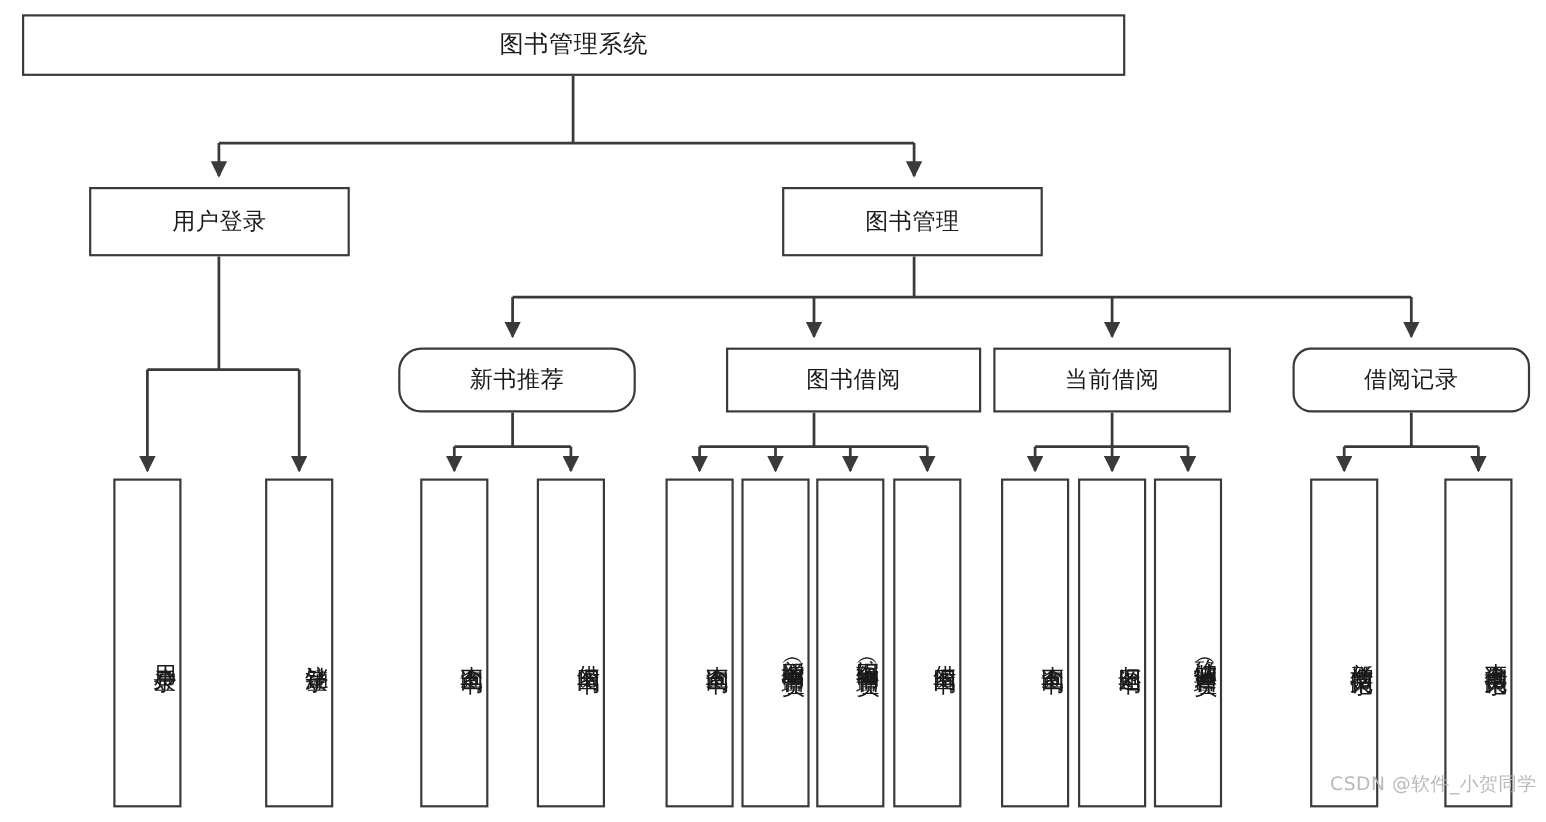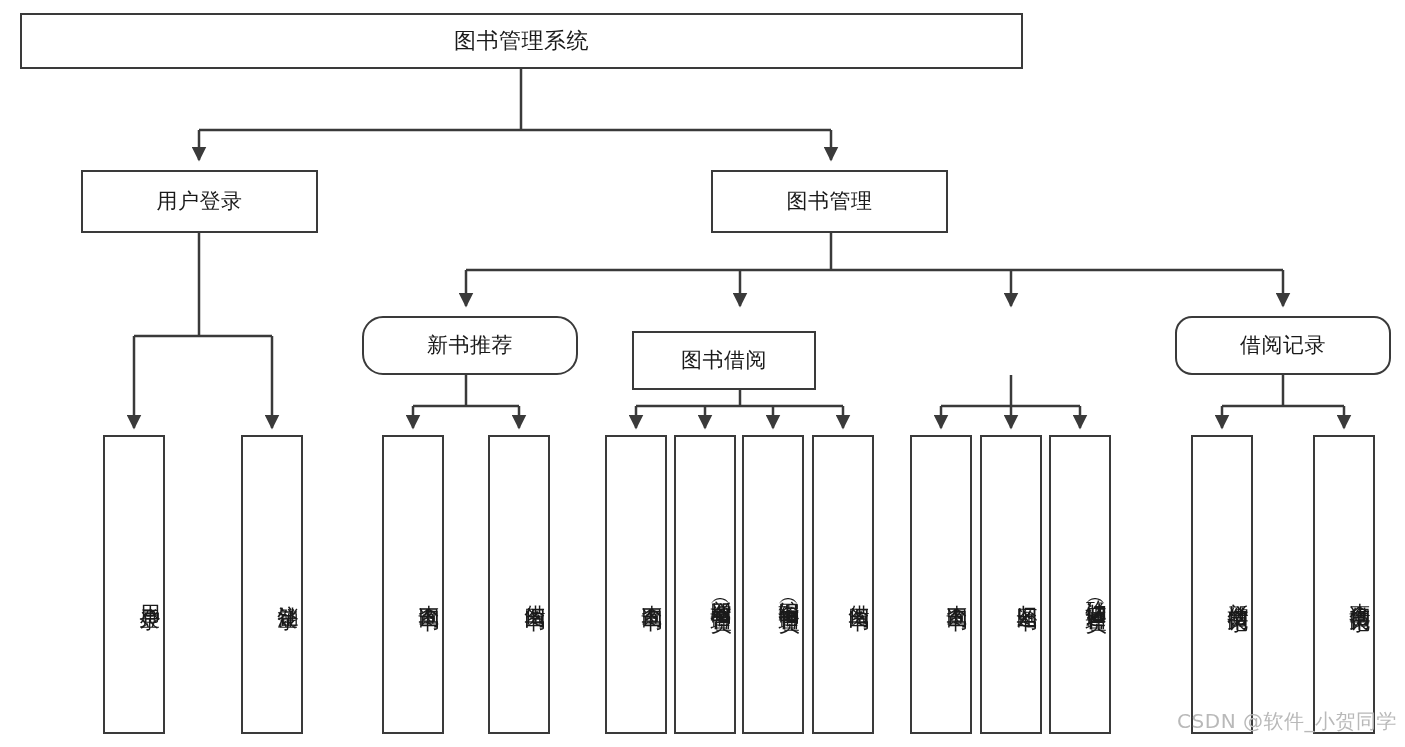--- a/index.html
+++ b/index.html
@@ -58,22 +58,22 @@
     justify-content: center;
   }
   .node.v .vlabel {
     writing-mode: vertical-rl;
     text-orientation: upright;
     display: block;
   }
   .watermark {
     position: absolute;
     right: 8px;
-    bottom: 12px;
-    font-size: 20px;
+    bottom: 23px;
+    font-size: 17px;
     color: #b9b9b9;
     white-space: nowrap;
     letter-spacing: 0.5px;
   }
 </style>
 </head>
 <body>
 
 <div id="canvas">
 
@@ -126,21 +126,22 @@
       <path d="M 1344 406 L 1344 428" marker-end="url(#arrow)"></path>
     </g>
   </svg>
 
   <div class="node h root" style="left:20px; top:13px; width:1003px; height:56px;">图书管理系统</div>
 
   <div class="node h" style="left:81px; top:170px; width:237px; height:63px;">用户登录</div>
   <div class="node h" style="left:711px; top:170px; width:237px; height:63px;">图书管理</div>
 
   <div class="node h" style="left:362px; top:316px; width:216px; height:59px;border-radius:21px;">新书推荐</div>
-  <div class="node h" style="left:632px; top:316px; width:184px; height:59px;margin-top:15px;">图书借阅</div>
+  <div class="node h" style="left:660px; top:316px; width:232px; height:59px;">图书借阅</div>
+  <div class="node h" style="left:903px; top:316px; width:216px; height:59px;">当前借阅</div>
   <div class="node h" style="left:1175px; top:316px; width:216px; height:59px;border-radius:17px;">借阅记录</div>
 
   <div class="node v" style="left:103px; top:435px; width:62px; height:299px;">
     <span class="vlabel">用户登录</span>
   </div>
   <div class="node v" style="left:241px; top:435px; width:62px; height:299px;">
     <span class="vlabel">注销登录</span>
   </div>
 
   <div class="node v" style="left:382px; top:435px; width:62px; height:299px;">

